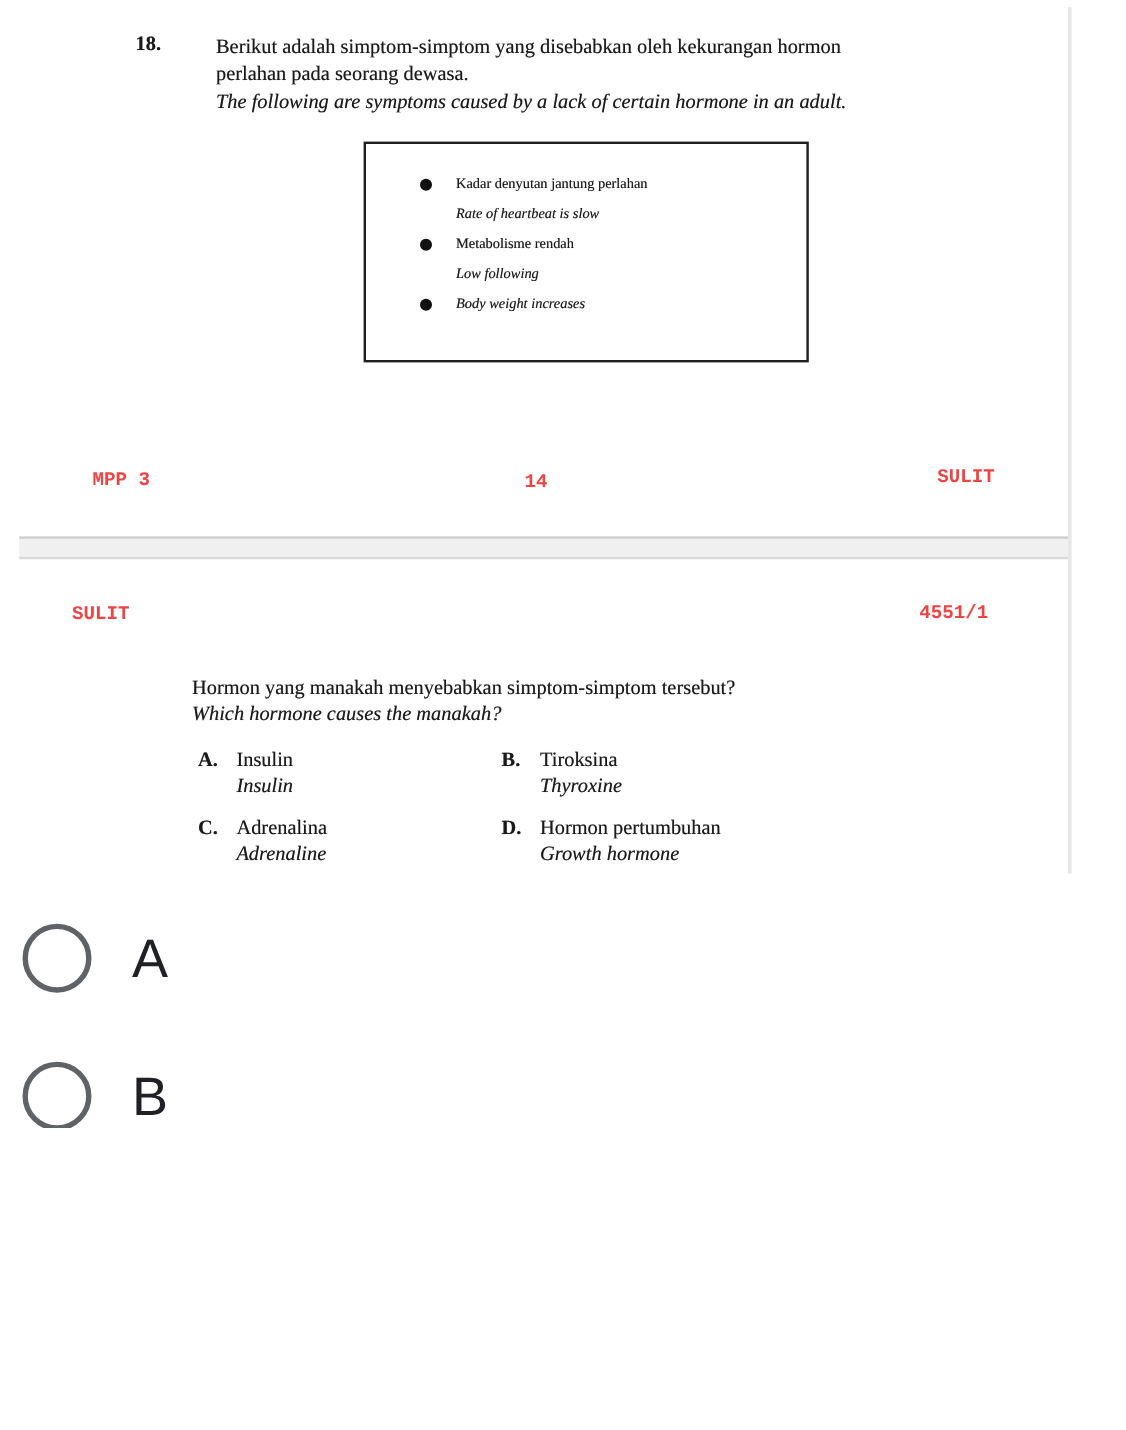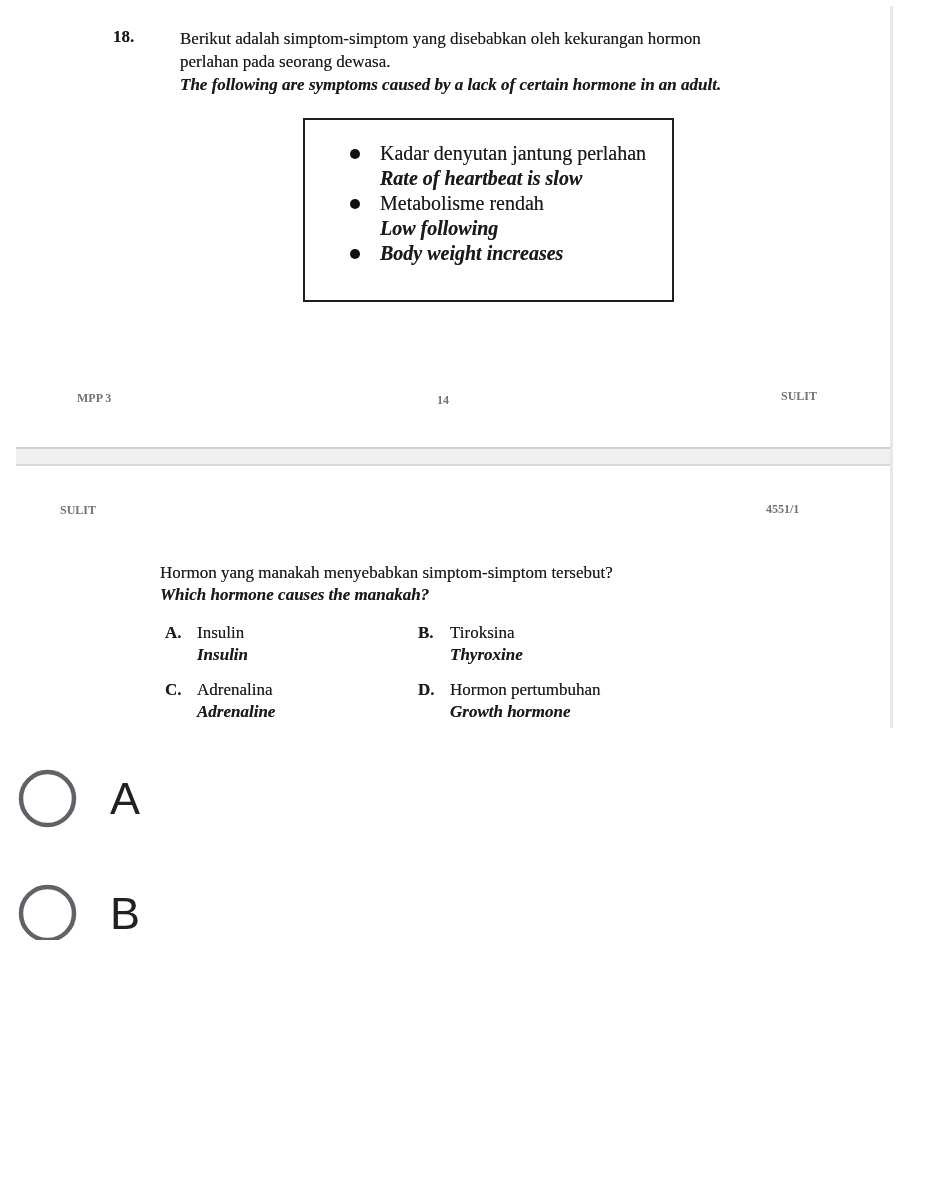--- a/index.html
+++ b/index.html
@@ -11,30 +11,30 @@
   .scan{position:absolute;left:0;top:0;width:938px;height:728px;}
   .scan-text{text-shadow:0 0 0.6px rgba(0,0,0,0.55);}
   .scan-right-border{position:absolute;left:890px;top:6px;width:3px;height:722px;background:#e7e7e7;}
   .page-divider{
     position:absolute;left:16px;top:447px;width:875px;height:19px;background:#f0f0f0;
     border-top:2px solid #cfcfcf;border-bottom:2px solid #dadada;box-sizing:border-box;
   }
   
   .qnum{position:absolute;left:113px;top:27px;font-size:17px;font-weight:700;}
   .qtext{position:absolute;left:180px;top:27px;width:600px;font-size:17px;line-height:23px;}
-  .it{font-style:italic;font-weight:bold;}
+  .it{font-style:italic;}
   .symbox{
     position:absolute;left:303px;top:118px;width:371px;height:184px;
     border:2px solid #1f1f1f;box-sizing:border-box;padding-top:21px;
   }
-  .sym{position:relative;padding-left:75px;font-size:20px;line-height:25px;}
+  .sym{position:relative;padding-left:75px;font-size:12px;line-height:25px;}
   .sym .dot{position:absolute;left:45px;top:8px;width:10px;height:10px;border-radius:50%;background:#111;}
   .scan-label{
-    position:absolute;font-family:Liberation Serif, serif;
-    font-size:12px;font-weight:700;color:#737373;
+    position:absolute;font-family:Liberation Mono, monospace;
+    font-size:16px;font-weight:700;color:#ef4444;
   }
   .f-left{left:77px;top:391px;}
   .f-center{left:437px;top:393px;}
   .f-right{left:781px;top:389px;}
   
   .p2-sulit{left:60px;top:503px;}
   .p2-code{left:766px;top:502px;}
   .p2q{position:absolute;left:160px;top:562px;font-size:17px;line-height:22px;}
   .choices{
     position:absolute;left:165px;top:622px;display:grid;

